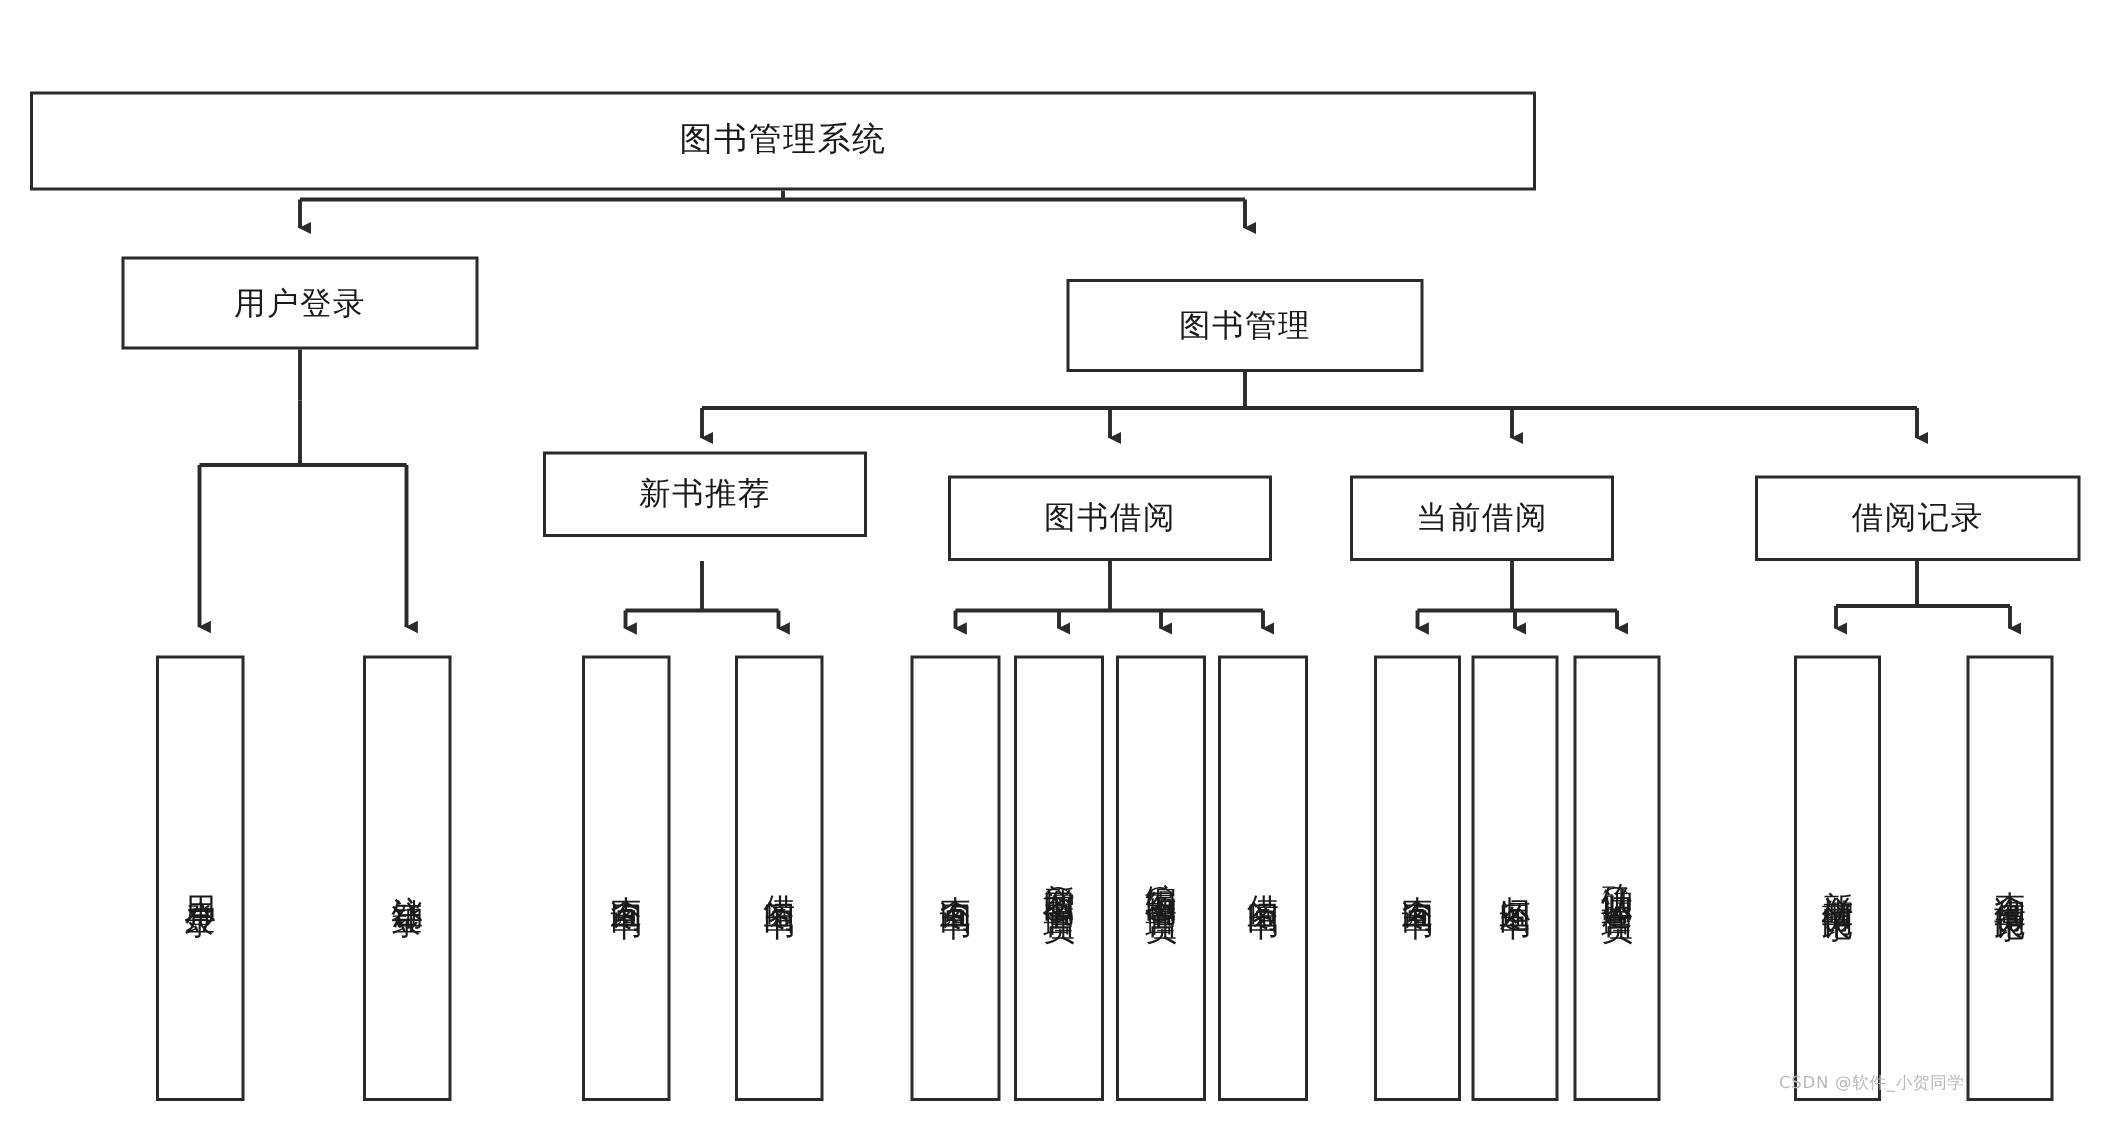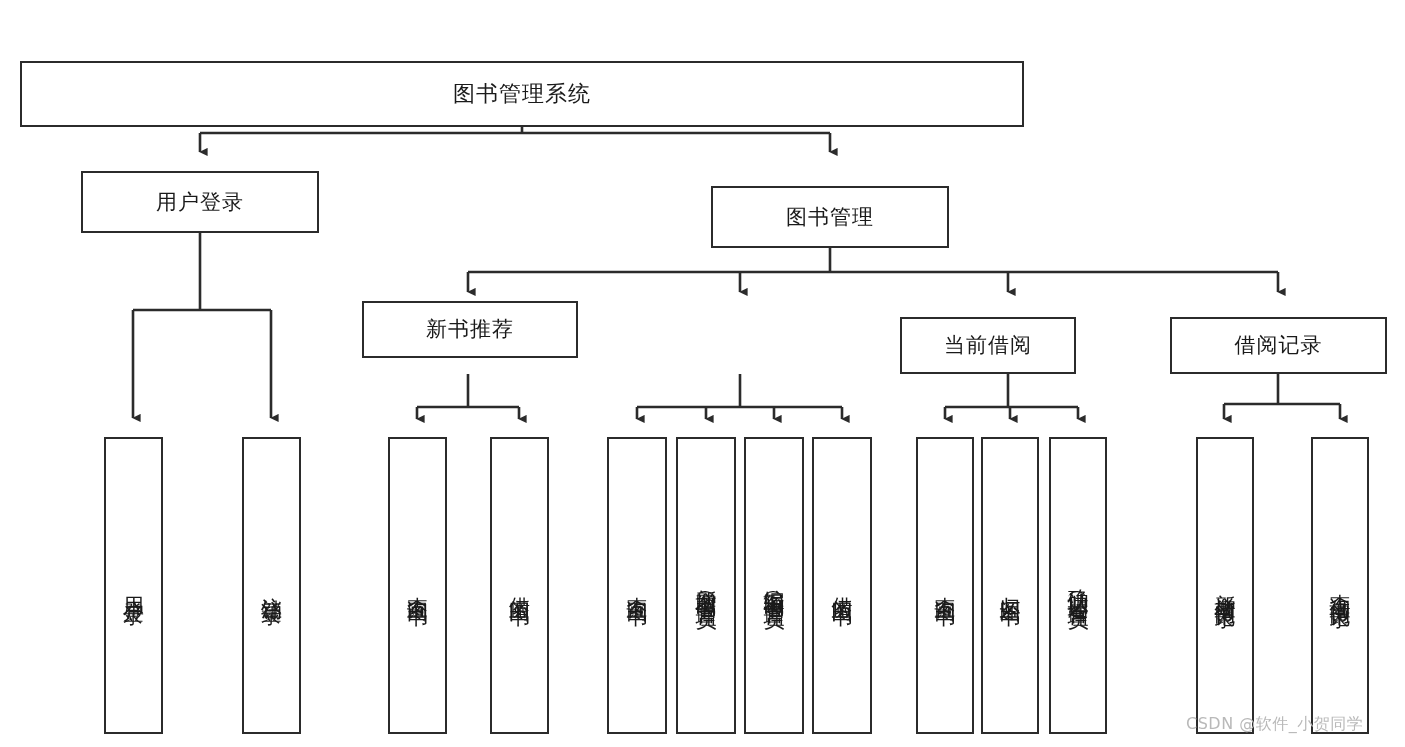--- a/index.html
+++ b/index.html
@@ -60,21 +60,21 @@
     text-orientation: upright;
     font-size: 21px;
     line-height: 1.05;
     letter-spacing: 3px;
     white-space: nowrap;
   }
   .watermark {
     position: absolute;
     left: 1186px;
     top: 714px;
-    font-size: 16px;
+    font-size: 11px;
     color: #b9b9b9;
     letter-spacing: 0.5px;
     white-space: nowrap;
     z-index: 3;
     font-family: "DejaVu Sans", "Liberation Sans", sans-serif;
   }
 </style>
 </head>
 <body>
 
@@ -138,20 +138,23 @@
   <div class="node horiz" style="left:81px; top:171px; width:238px; height:62px;">
     <span class="node-label">用户登录</span>
   </div>
   <div class="node horiz" style="left:711px; top:171px; width:238px; height:62px;margin-top:15px;">
     <span class="node-label">图书管理</span>
   </div>
 
   <div class="node horiz" style="left:362px; top:301px; width:216px; height:57px;">
     <span class="node-label">新书推荐</span>
   </div>
+  <div class="node horiz" style="left:632px; top:317px; width:216px; height:57px;">
+    <span class="node-label">图书借阅</span>
+  </div>
   <div class="node horiz" style="left:900px; top:317px; width:176px; height:57px;">
     <span class="node-label">当前借阅</span>
   </div>
   <div class="node horiz" style="left:1170px; top:317px; width:217px; height:57px;">
     <span class="node-label">借阅记录</span>
   </div>
 
   <div class="node vert" style="left:104px; top:437px; width:59px; height:297px;">
     <span class="node-label">用户登录</span>
   </div>

